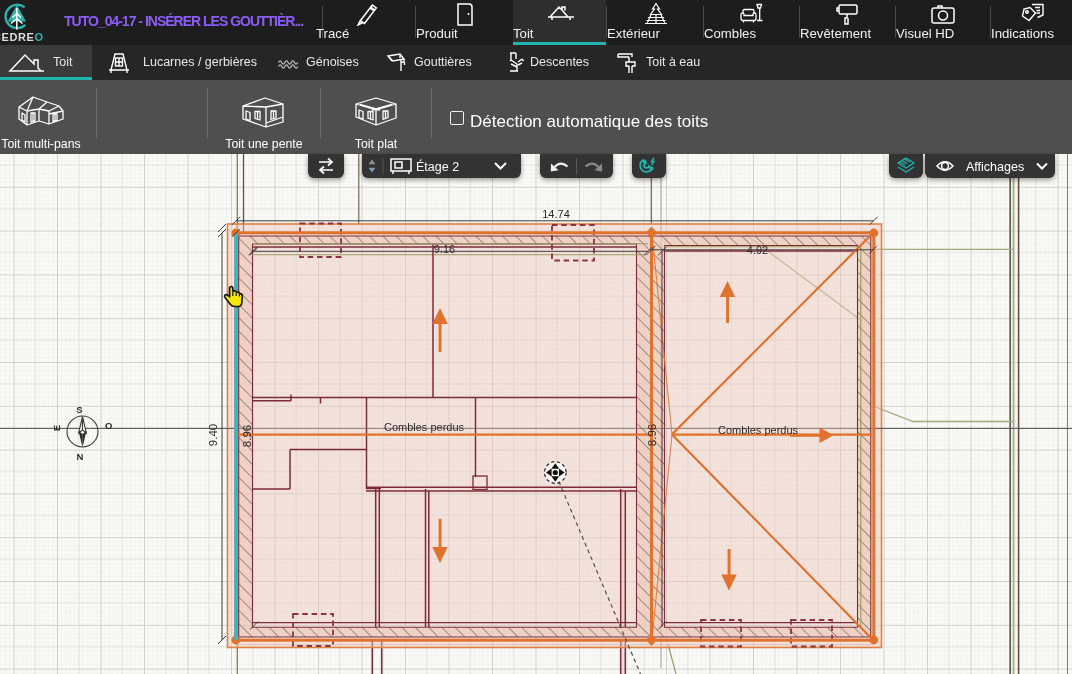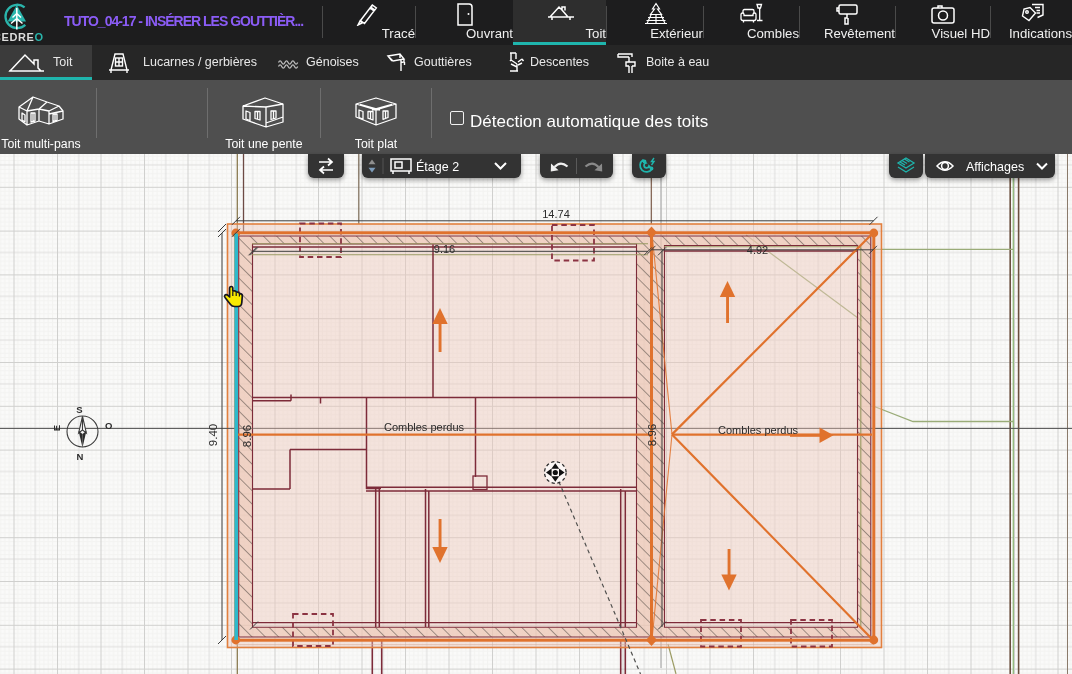--- a/index.html
+++ b/index.html
@@ -1,21 +1,21 @@
 <!DOCTYPE html>
 <html><head>
 <meta charset="utf-8">
 <style>
   html,body{margin:0;padding:0;}
   body{width:1072px;height:674px;overflow:hidden;font-family:"Liberation Sans",sans-serif;background:#fafaf9;position:relative;}
   .row1{position:absolute;left:0;top:0;width:1072px;height:45px;background:#1d1d1e;}
   .row2{position:absolute;left:0;top:45px;width:1072px;height:35px;background:#262626;}
   .row3{position:absolute;left:0;top:80px;width:1072px;height:74px;background:#4f4f4f;}
   .sep1{position:absolute;top:6px;width:1px;height:32px;background:#4a4a4a;}
-  .m1{position:absolute;top:0;height:45px;color:#f0f0f0;text-align:right;}
+  .m1{position:absolute;top:0;height:45px;color:#f0f0f0;text-align:left;}
   .m1 .lbl{position:absolute;left:0;right:0;top:26px;font-size:13.2px;}
   .m1 svg{position:absolute;left:50%;margin-left:-13px;top:2px;}
   .m1.sel{background:#2e2e2e;border-bottom:3px solid #1fb5ad;height:42px;}
   .ttl{position:absolute;left:64px;top:13px;color:#8b5cf6;font-size:14px;font-weight:700;letter-spacing:-1px;white-space:nowrap;}
   .t2{position:absolute;top:0;height:35px;color:#e8e8e8;}
   .t2 .lbl{position:absolute;top:10px;font-size:12.5px;white-space:nowrap;}
   .t2 svg{position:absolute;top:5px;}
   .sep2{position:absolute;top:52px;width:1px;height:20px;background:#4a4a4a;}
   .tabsel{position:absolute;left:0;top:0;width:91.5px;height:31.5px;background:#3b3b3b;border-bottom:3.5px solid #1fb5ad;}
   .b3{position:absolute;top:0;height:74px;color:#fff;text-align:center;}
@@ -53,21 +53,21 @@
       </svg>
       <div class="lbl">Tracé</div>
     </div>
   <div class="m1" style="left:416px;width:97px">
       <svg width="26" height="24" viewBox="0 0 26 24">
         <g fill="none" stroke="#fff" stroke-width="1.5">
           <path d="M6 23 V2 H17 Q20 2 20 5 V23 Z"></path>
           <circle cx="16.5" cy="12" r="1" fill="#fff" stroke="none"></circle>
         </g>
       </svg>
-      <div class="lbl">Ouvrant</div>
+      <div class="lbl">Produit</div>
     </div>
   <div class="m1 sel" style="left:513px;width:93px">
       <svg width="28" height="24" viewBox="0 0 28 24">
         <g fill="none" stroke="#fff" stroke-width="1.5">
           <path d="M3 15 L12 5 L15 8 M15 8 L21 15 M15 8 V5 H18 V8.5 M1 15 H27 M5 15 V18 M23 15 V18"></path>
         </g>
       </svg>
       <div class="lbl">Toit</div>
     </div>
   <div class="m1" style="left:607px;width:96px">
@@ -171,21 +171,21 @@
         </g>
       </svg>
       <div class="lbl" style="left:46px">Descentes</div>
     </div>
   <div class="t2" style="left:598px">
       <svg style="left:18px" width="24" height="26" viewBox="0 0 24 26">
         <g fill="none" stroke="#fff" stroke-width="1.4">
           <path d="M2 4 H16 V7 M2 4 V7 H13 M13 7 V12 H19 V16 H16 M13 12 H10 V16 H13 M13 16 V23 M16 16 V23"></path>
         </g>
       </svg>
-      <div class="lbl" style="left:48px">Boite à eau</div>
+      <div class="lbl" style="left:48px">Toit à eau</div>
     </div>
 </div>
 <div class="row3">
   <div class="sep3" style="left:96px"></div>
   <div class="sep3" style="left:207px"></div>
   <div class="sep3" style="left:320px"></div>
   <div class="sep3" style="left:431px"></div>
   <div class="b3" style="left:0;width:82px">
       <svg style="margin-left:-26px;top:14px" width="52" height="36" viewBox="0 0 52 36">
         <g fill="none" stroke="#fff" stroke-width="1.3" stroke-linejoin="round">

